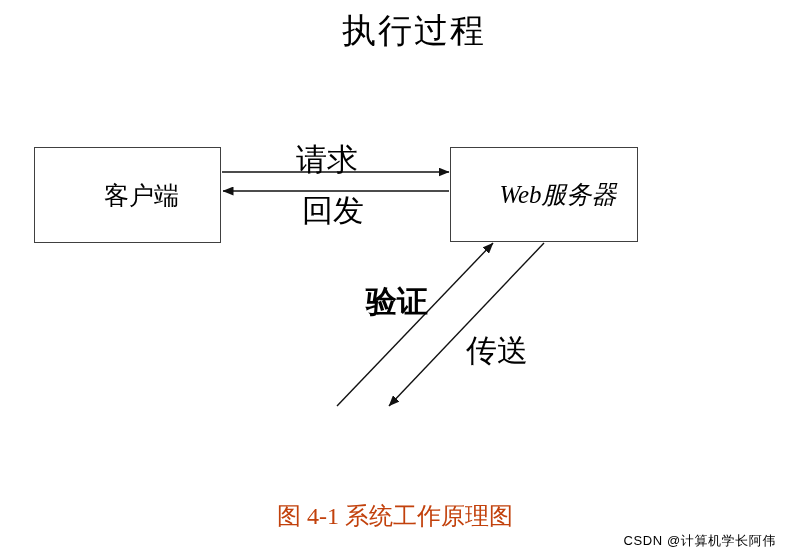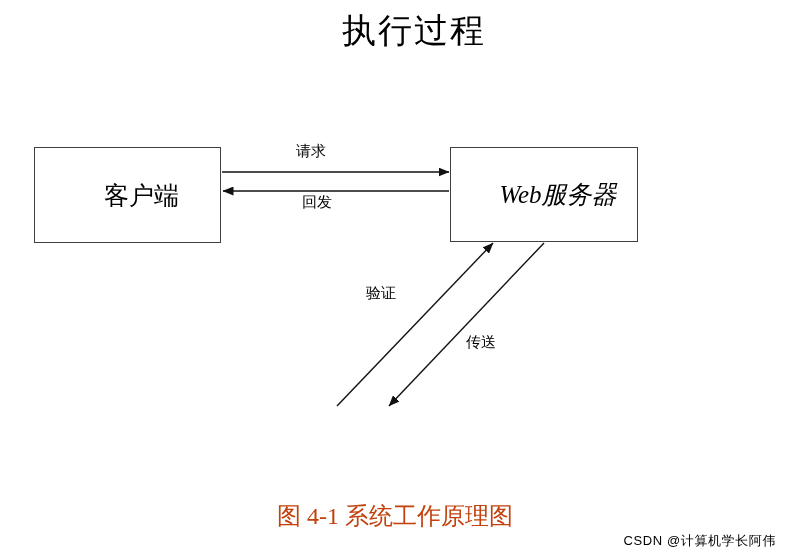--- a/index.html
+++ b/index.html
@@ -57,29 +57,29 @@
     font-style: italic;
   }
   #node-database {
     left: 243px;
     top: 407px;
     width: 187px;
     height: 88px;
   }
   .edge-label {
     position: absolute;
-    font-size: 15px;
+    font-size: 31px;
     font-family: "Liberation Serif", "DejaVu Serif", serif;
     color: #000000;
     white-space: nowrap;
     line-height: 1.1;
   }
   #label-request { left: 296px; top: 143px; }
   #label-postback { left: 302px; top: 194px; }
-  #label-verify { left: 366px; top: 285px; }
+  #label-verify { left: 366px; top: 285px; font-weight: bold; }
   #label-transfer { left: 466px; top: 334px; }
   #edges-layer {
     position: absolute;
     left: 0;
     top: 0;
     width: 790px;
     height: 556px;
   }
   #figure-caption {
     position: absolute;

